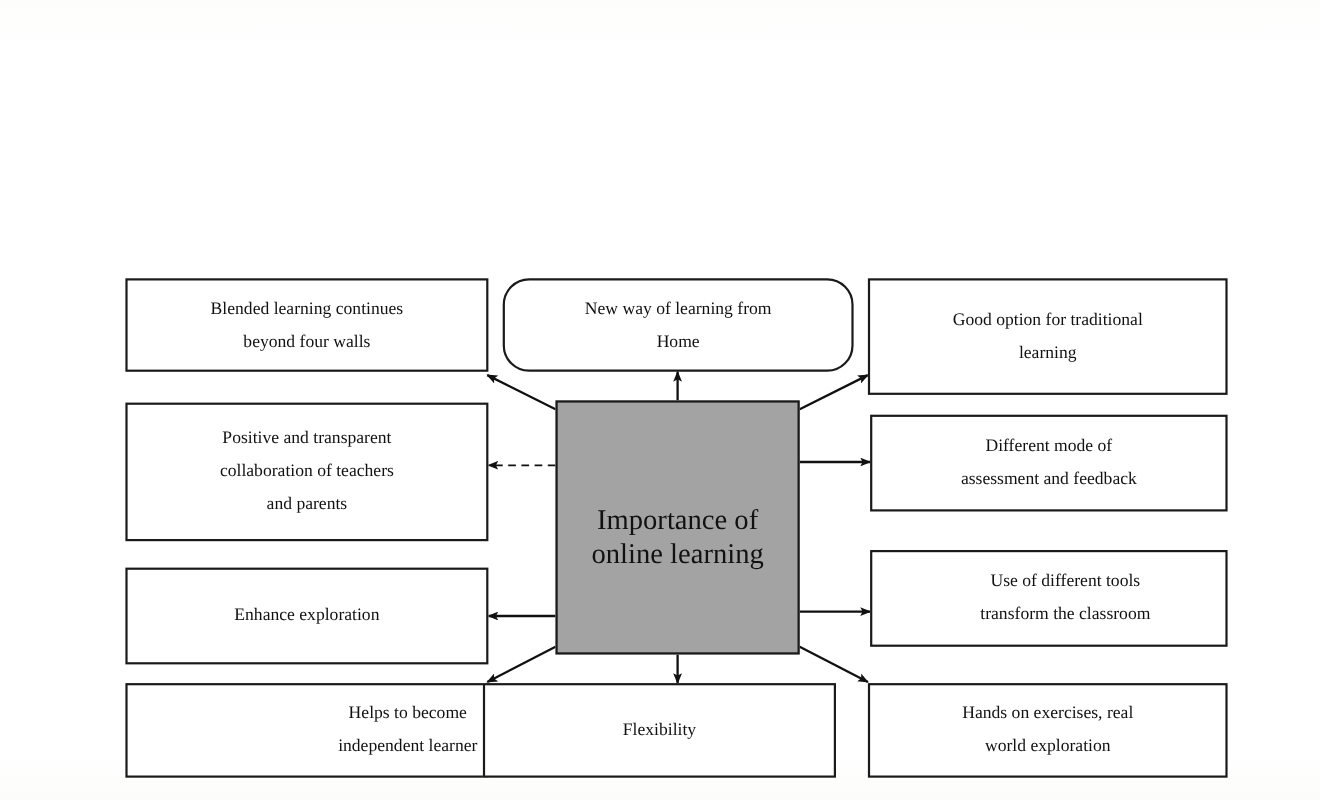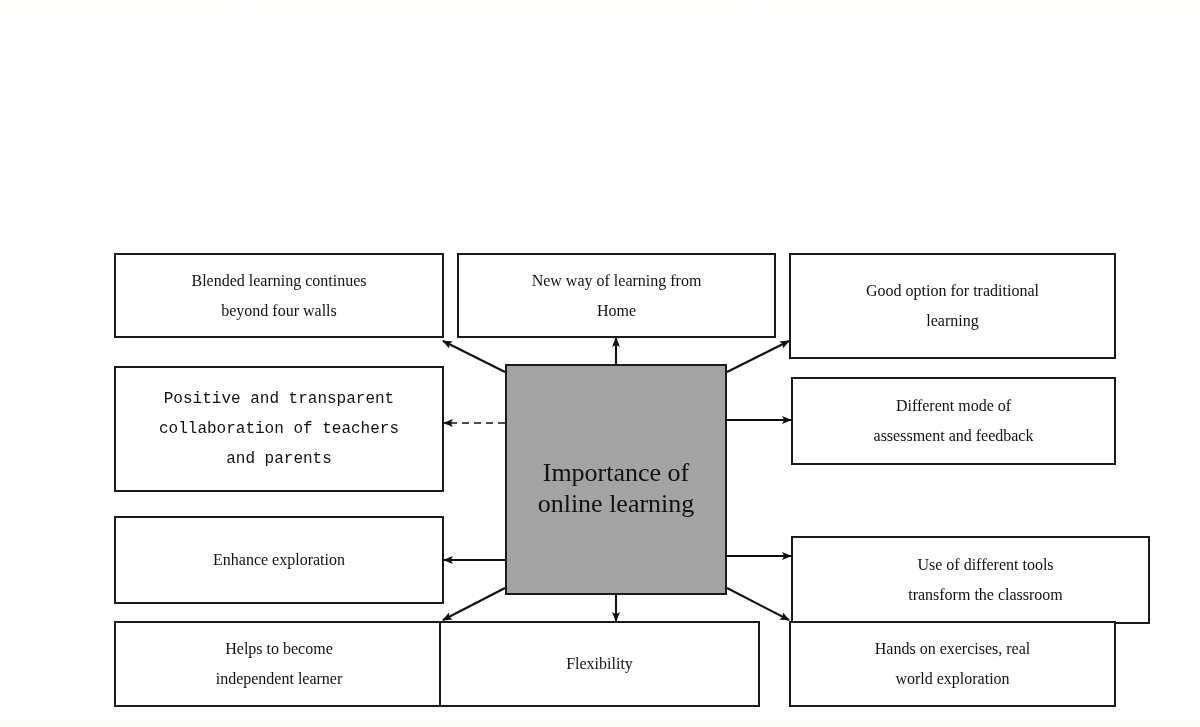--- a/index.html
+++ b/index.html
@@ -172,35 +172,35 @@
 
   <div class="chart">
 
     <div class="node" style="left:114px; top:253px; width:330px; height:85px;">
       <div>
         <span>Blended learning continues</span><br>
         <span>beyond four walls</span>
       </div>
     </div>
 
-    <div class="node" style="left:457px; top:253px; width:319px; height:85px;">
+    <div class="node" style="left:457px; top:253px; width:319px; height:85px;border-radius:24px;">
       <div>
         <span>New way of learning from</span><br>
         <span>Home</span>
       </div>
     </div>
 
     <div class="node" style="left:789px; top:253px; width:327px; height:106px;">
       <div>
         <span>Good option for traditional</span><br>
         <span>learning</span>
       </div>
     </div>
 
-    <div class="node" style="left:114px; top:366px; width:330px; height:126px;font-family:Liberation Mono, monospace;">
+    <div class="node" style="left:114px; top:366px; width:330px; height:126px;">
       <div>
         <span>Positive and transparent</span><br>
         <span>collaboration of teachers</span><br>
         <span>and parents</span>
       </div>
     </div>
 
     <div class="node center" style="left:505px; top:364px; width:222px; height:231px;">
       <div class="ctr-text">
         <span>Importance of</span><br>
@@ -214,28 +214,28 @@
         <span>assessment and feedback</span>
       </div>
     </div>
 
     <div class="node" style="left:114px; top:516px; width:330px; height:88px;">
       <div>
         <span>Enhance exploration</span>
       </div>
     </div>
 
-    <div class="node" style="left:791px; top:536px; width:359px; height:88px;padding-left:38px;">
+    <div class="node" style="left:791px; top:500px; width:325px; height:88px;padding-left:38px;">
       <div>
         <span>Use of different tools</span><br>
         <span>transform the classroom</span>
       </div>
     </div>
 
-    <div class="node" style="left:114px; top:621px; width:330px; height:86px;">
+    <div class="node" style="left:114px; top:621px; width:330px; height:86px;justify-content:flex-end;">
       <div>
         <span>Helps to become</span><br>
         <span>independent learner</span>
       </div>
     </div>
 
     <div class="node" style="left:439px; top:621px; width:321px; height:86px;">
       <div>
         <span>Flexibility</span>
       </div>

